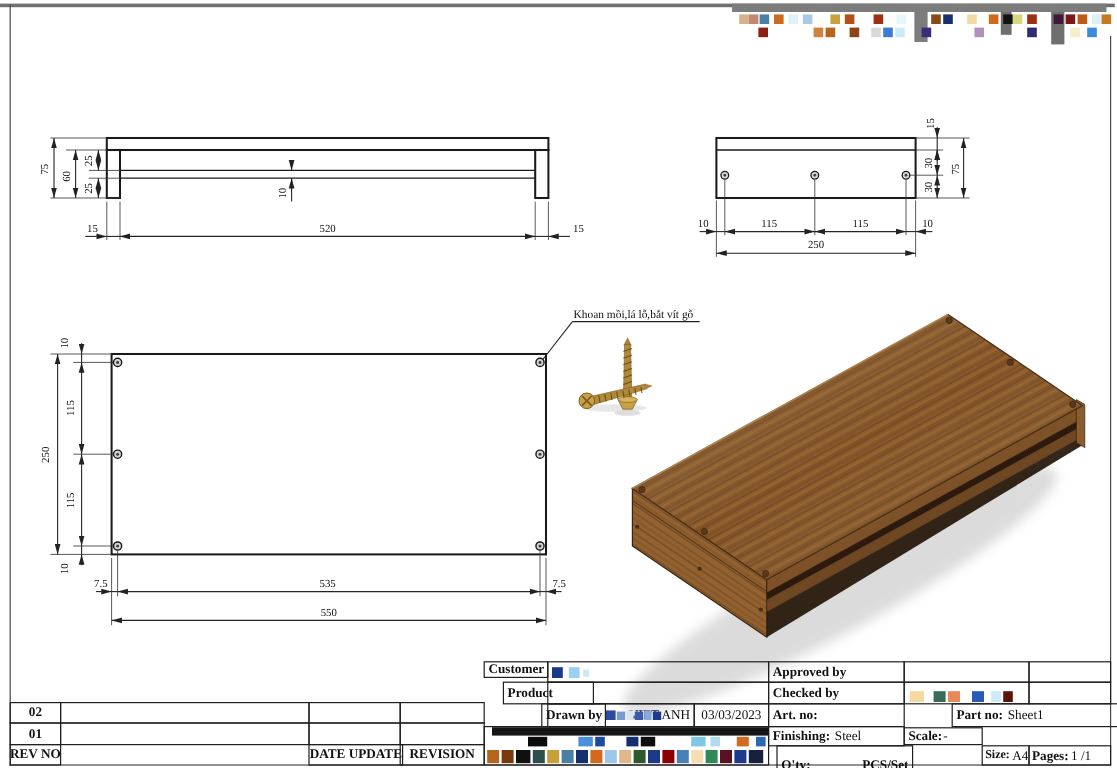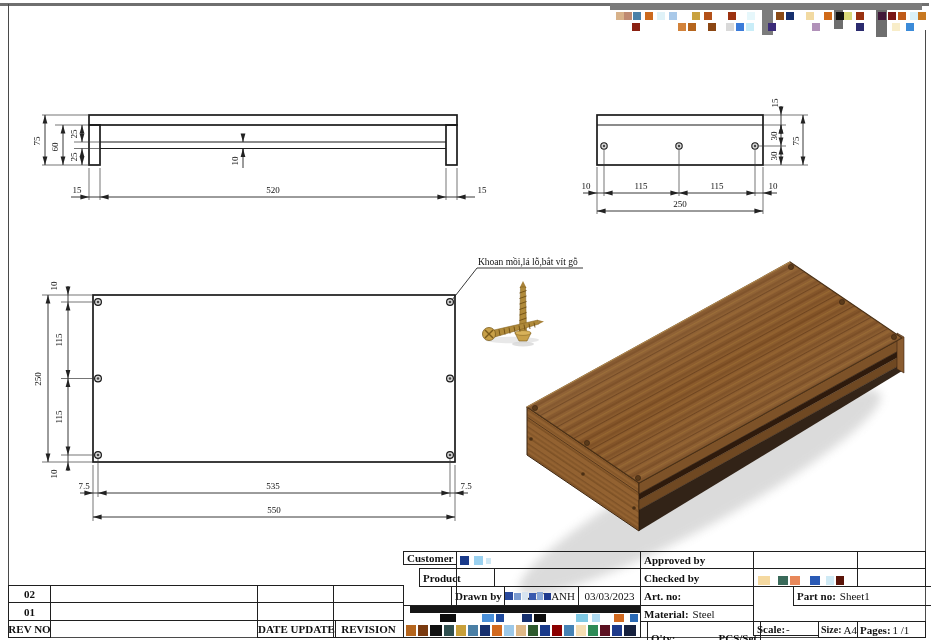--- a/index.html
+++ b/index.html
@@ -402,29 +402,29 @@
     <div class="cell" style="left:237px;top:35px;width:114px;height:20px;">
         <span>Art. no:</span>
       </div>
     <div class="cell" style="left:350px;top:35px;width:173px;height:20px;margin-left:40px;">
         <span>Part no:</span>
         <span class="val">Sheet1</span>
       </div>
 
     <div class="cell" style="left:0;top:54px;width:238px;height:33px;"></div>
     <div class="cell" style="left:237px;top:54px;width:114px;height:17px;">
-        <span>Material:</span>
+        <span>Finishing:</span>
         <span class="val">Steel</span>
       </div>
 
     <div class="cell between" style="left:244px;top:70px;width:114px;height:33px;">
         <span>Q'ty:</span>
         <span>PCS/Set</span>
       </div>
-    <div class="cell" style="left:350px;top:70px;width:66px;height:15px;">
+    <div class="cell" style="left:350px;top:55px;width:66px;height:15px;">
         <span>Scale:</span>
         <span class="val" style="margin-left:1px;">-</span>
       </div>
     <div class="cell" style="left:415px;top:70px;width:40px;height:17px;padding:0 2px;">
         <span style="font-size:10px;">Size:</span>
         <span class="val" style="margin-left:2px;">A4</span>
       </div>
     <div class="cell" style="left:454px;top:70px;width:69px;height:17px;padding:0 2px;">
         <span>Pages:</span>
         <span class="val" style="margin-left:2px;">1 /1</span>

